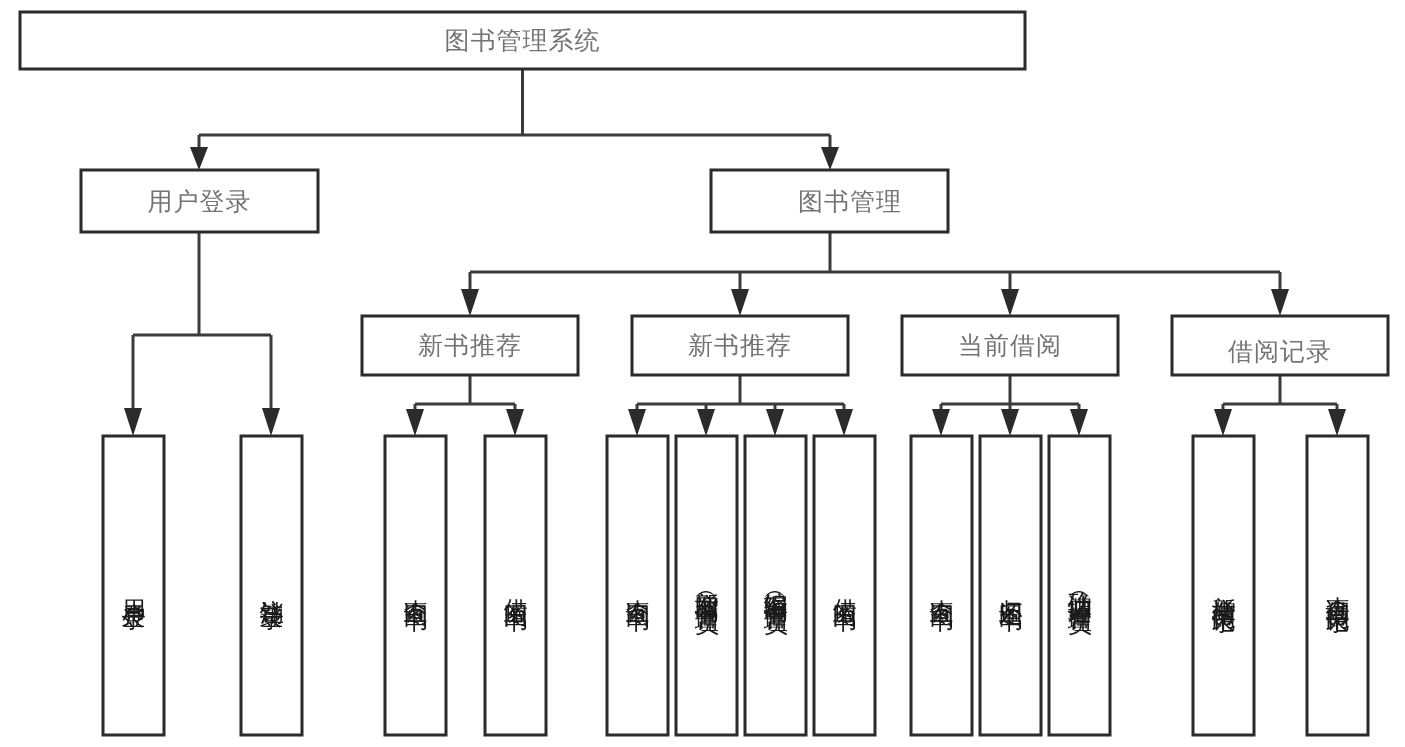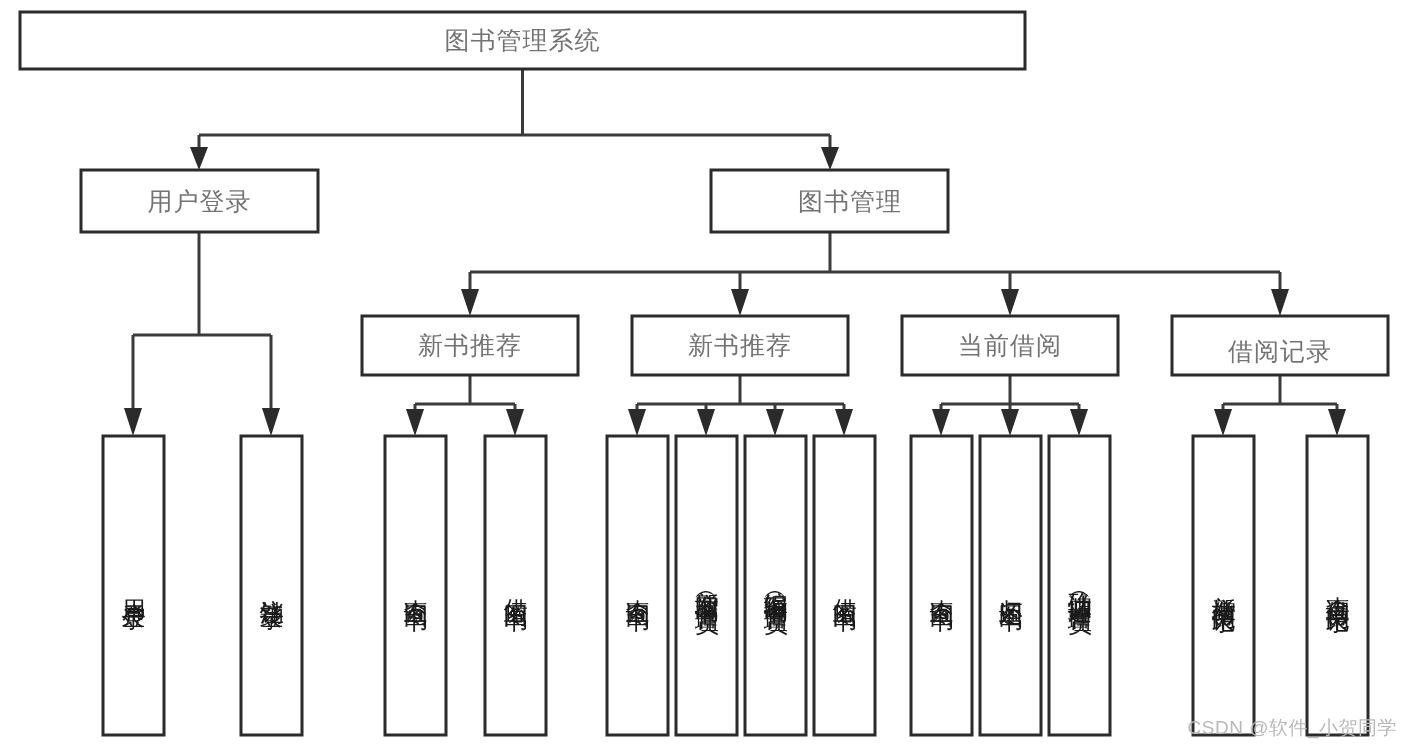--- a/index.html
+++ b/index.html
@@ -249,15 +249,14 @@
     <span class="vtext">确认归还（管理员）</span>
   </div>
 
   <div class="vtext-wrap" style="left:1193px; top:436px; width:61px; height:299px;">
     <span class="vtext">新增借阅记录</span>
   </div>
   <div class="vtext-wrap" style="left:1307px; top:436px; width:61px; height:299px;">
     <span class="vtext">查询借阅记录</span>
   </div>
 
-  <div id="watermark">CSDN @软件_小贺同学</div>
 
 </div>
 
 </body></html>

